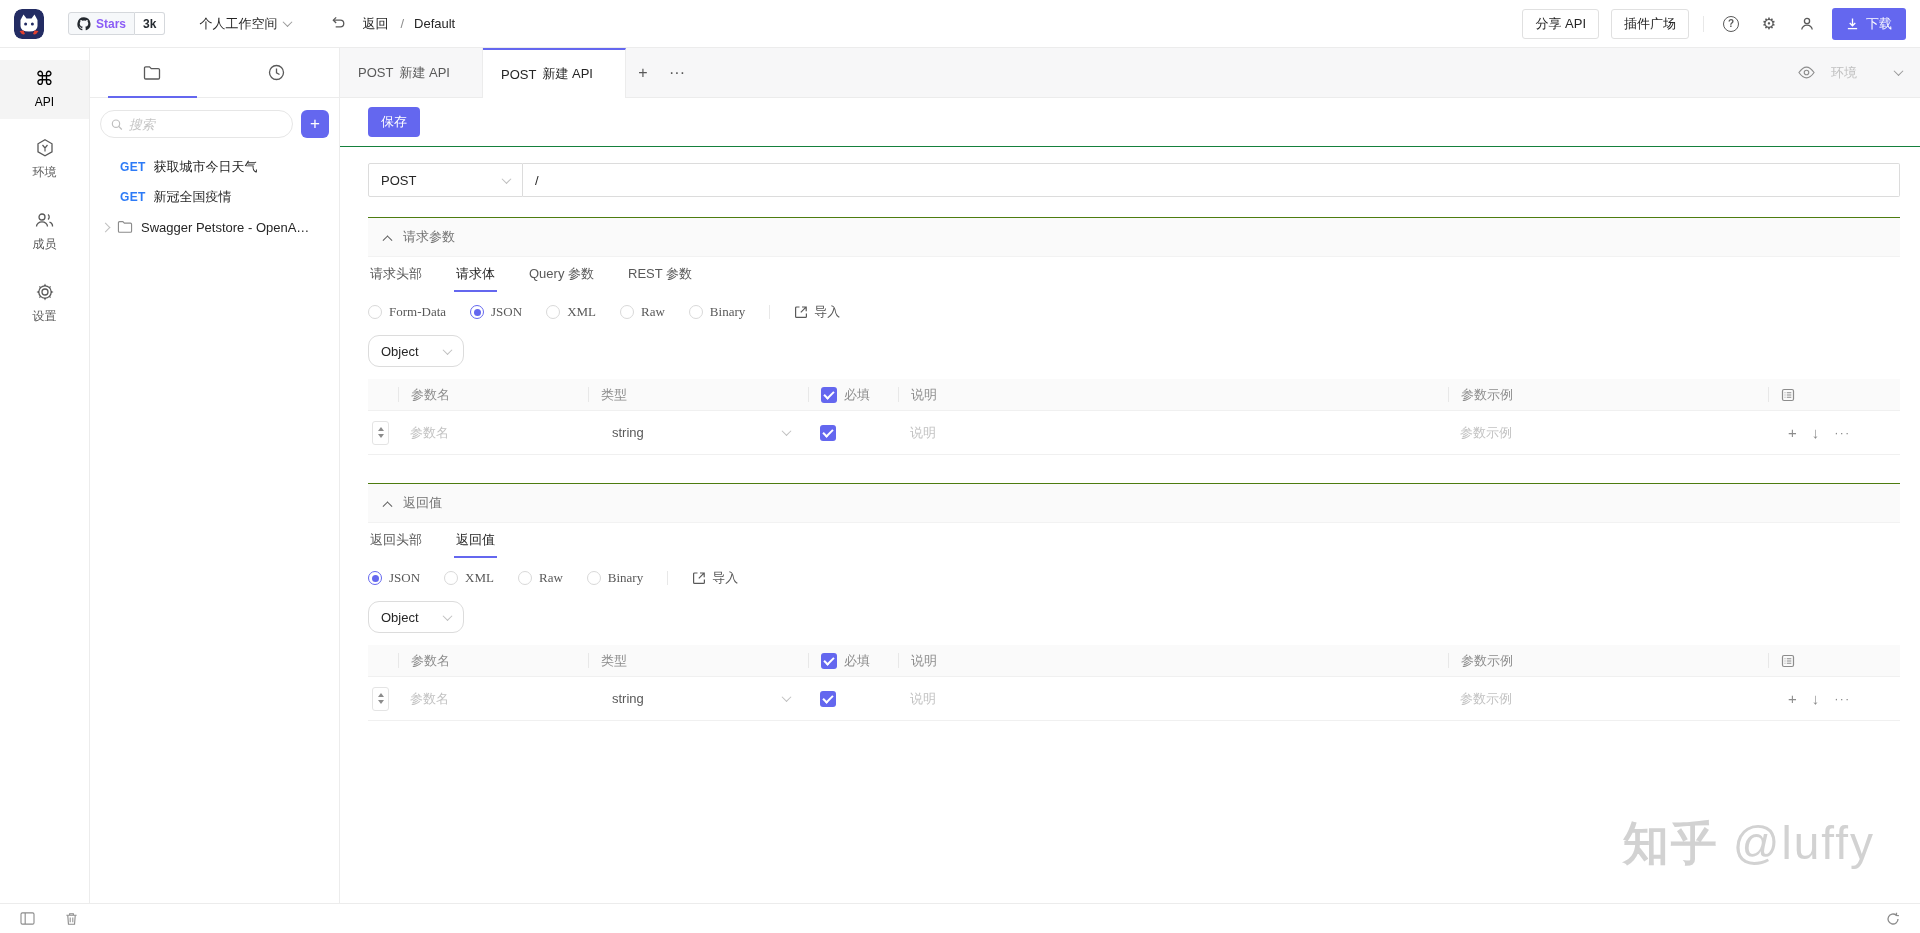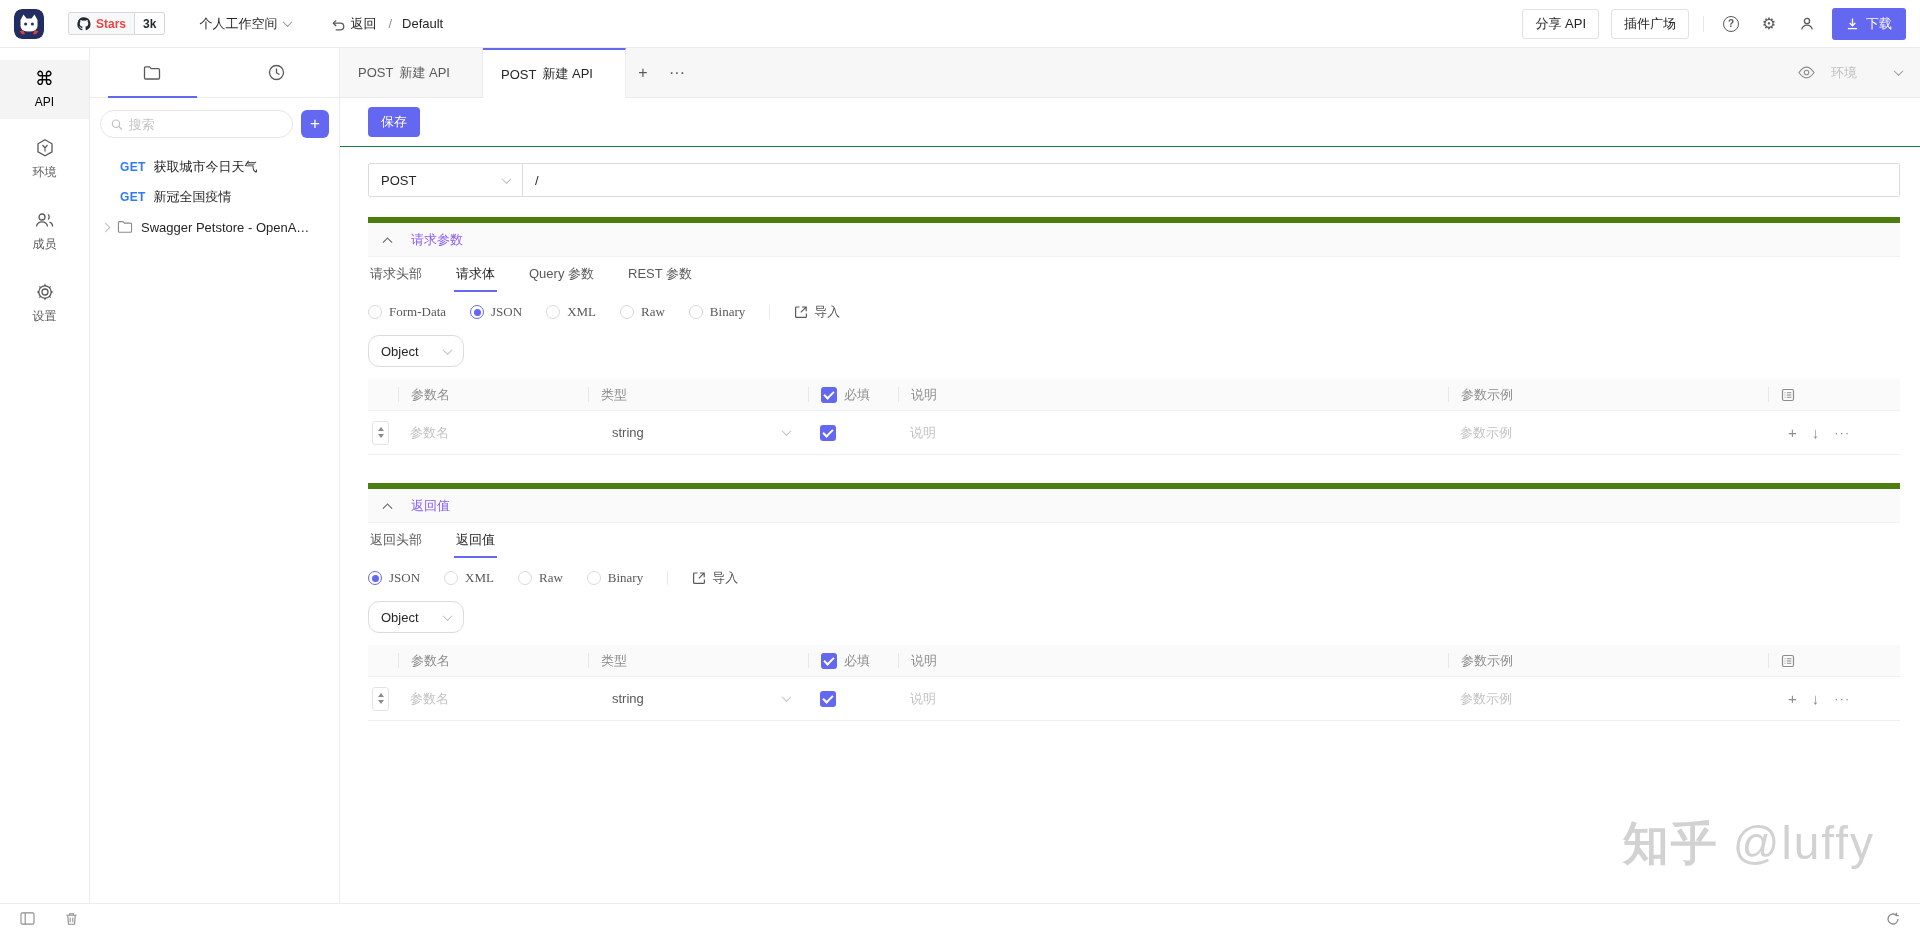--- a/index.html
+++ b/index.html
@@ -3,24 +3,24 @@
 <meta charset="utf-8">
 <style>
   * { margin:0; padding:0; box-sizing:border-box; }
   html,body { width:1920px; height:933px; overflow:hidden; background:#fff;
     font-family:"Liberation Sans","DejaVu Sans",sans-serif; color:#262626; }
 
   
   .topbar { height:48px; border-bottom:1px solid #ececec; display:flex; align-items:center; padding:0 14px; background:#fff; }
   .logo { width:30px; height:30px; border-radius:8px; overflow:hidden; flex:none; }
   .stars-badge { display:flex; margin-left:24px; font-size:12px; height:23px; }
-  .stars-left { display:flex; align-items:center; gap:5px; padding:0 8px; border:1px solid #d5d8dc; border-radius:3px 0 0 3px; background:#f6f8fa; color:#ef4444; font-weight:bold; }
+  .stars-left { display:flex; align-items:center; gap:5px; padding:0 8px; border:1px solid #d5d8dc; border-radius:3px 0 0 3px; background:#f6f8fa; color:#8b5cf6; font-weight:bold; }
   .stars-right { display:flex; align-items:center; padding:0 8px; border:1px solid #d5d8dc; border-left:none; border-radius:0 3px 3px 0; background:#fff; color:#24292f; font-weight:bold; }
   .workspace { margin-left:34px; font-size:13px; display:flex; align-items:center; gap:7px; cursor:pointer; }
-  .back-group { margin-left:40px; display:flex; align-items:flex-end; gap:4px; font-size:13px; cursor:pointer; }
+  .back-group { margin-left:40px; display:flex; align-items:flex-start; gap:16px; font-size:13px; cursor:pointer; }
   .crumb-sep { color:#8c8c8c; margin-left:12px; font-size:13px; }
   .crumb-proj { margin-left:10px; font-size:13px; }
   .topbar-right { margin-left:auto; display:flex; align-items:center; gap:12px; }
   .tb-btn { height:30px; padding:0 12px; border:1px solid #e0e0e0; border-radius:3px; background:#fff; font-size:13px; color:#262626; display:flex; align-items:center; cursor:pointer; }
   .tb-sep { width:1px; height:16px; background:#e8e8e8; margin:0 2px; }
   .icon-btn { width:26px; height:26px; display:flex; align-items:center; justify-content:center; cursor:pointer; }
   .help-circle { width:16px; height:16px; border:1.3px solid #595959; border-radius:50%; font-size:10px; color:#595959; display:flex; align-items:center; justify-content:center; font-weight:bold; }
   .gear-glyph::after { content:"⚙"; font-size:16px; color:#595959; }
   .download-btn { height:32px; padding:0 14px; border-radius:3px; background:#6467ef; color:#fff; font-size:13px; display:flex; align-items:center; gap:7px; cursor:pointer; border:none; }
 
@@ -38,21 +38,21 @@
   .rail-item.active { background:#f4f4f4; color:#000000; }
   .rail-item + .rail-item { margin-top:10px; }
   .api-glyph::after { content:"⌘"; font-size:19px; line-height:20px; }
 
   .sidebar { width:250px; border-right:1px solid #ececec; flex:none; display:flex; flex-direction:column; }
   .side-tabs { height:50px; border-bottom:1px solid #ececec; display:flex; }
   .side-tab { flex:1; display:flex; align-items:center; justify-content:center; position:relative; cursor:pointer; }
   .side-tab.active::after { content:""; position:absolute; left:18px; right:18px; bottom:-1px; height:2px; background:#6467ef; }
   .search-row { display:flex; align-items:center; gap:8px; padding:12px 10px 10px 10px; }
   .search-box { flex:1; height:28px; border:1px solid #e6e6e6; border-radius:15px; display:flex; align-items:center; gap:6px; padding:0 10px; }
-  .search-box input { border:none; outline:none; width:100%; font-size:13px; font-family:inherit; color:#14532d; }
+  .search-box input { border:none; outline:none; width:100%; font-size:13px; font-family:inherit; color:#14532d;font-style:italic; }
   .search-box input::placeholder { color:#c4c4c4; }
   .add-btn { width:28px; height:28px; border-radius:6px; background:#6467ef; color:#fff; font-size:17px; display:flex; align-items:center; justify-content:center; cursor:pointer; flex:none; }
   .tree { padding-top:4px; font-size:13px; }
   .tree-item { height:30px; display:flex; align-items:center; gap:8px; padding-left:30px; cursor:pointer; }
   .tree-item.folder { padding-left:12px; }
   .method-get { color:#2d7bf7; font-weight:bold; font-size:12px; letter-spacing:.3px; }
   .tree-name { color:#262626; white-space:nowrap; overflow:hidden; text-overflow:ellipsis; max-width:170px; }
 
   .main { flex:1; display:flex; flex-direction:column; min-width:0; }
   .tabbar { height:50px; background:#f7f7f8; border-bottom:1px solid #ececec; display:flex; align-items:stretch; }
@@ -66,21 +66,21 @@
   .content { flex:1; position:relative; background:#fff; overflow:hidden; }
   .save-row { height:49px; border-bottom:1px solid #15803d; display:flex; align-items:center; padding-left:28px; }
   .save-btn { background:#6467ef; color:#fff; border:none; border-radius:4px; height:30px; padding:0 13px; font-size:13px; cursor:pointer; font-family:inherit; }
   .pad { padding:0 20px 0 28px; }
   .url-row { margin-top:16px; display:flex; }
   .select { border:1px solid #dcdcdc; height:34px; display:flex; align-items:center; justify-content:space-between; padding:0 12px; font-size:13px; color:#262626; cursor:pointer; background:#fff; }
   .method-select { width:155px; border-radius:2px 0 0 2px; }
   .url-input { flex:1; height:34px; border:1px solid #dcdcdc; border-left:none; border-radius:0 2px 2px 0; padding:0 12px; font-size:13px; font-family:inherit; color:#262626; outline:none; }
   .group-row { margin-top:16px; display:flex; }
   .group-select { width:272px; border-radius:2px 0 0 2px; color:#595959; }
-  .section-bar { margin-top:20px; height:40px; background:#fafafa; border-top:6px solid #4d7c0f; border-bottom:1px solid #f2f2f2; display:flex; align-items:center; gap:20px; padding-left:16px; font-size:13px; color:#8b5cf6; }
+  .section-bar { margin-top:20px; height:40px; background:#fafafa; border-top:1px solid #4d7c0f; border-bottom:1px solid #f2f2f2; display:flex; align-items:center; gap:12px; padding-left:16px; font-size:13px; color:#737373; }
   .sub-tabs { display:flex; gap:30px; margin-top:1px; font-size:13px; height:32px; align-items:center; }
   .sub-tab { color:#595959; cursor:pointer; position:relative; padding:6px 2px; }
   .sub-tab.active { color:#262626; }
   .sub-tab.active::after { content:""; position:absolute; left:0; right:0; bottom:-3px; height:2px; background:#6467ef; }
   .radio-row { margin-top:13px; display:flex; align-items:center; gap:24px; font-size:13px; color:#595959; }
   .radio-opt { display:flex; align-items:center; gap:7px; cursor:pointer;font-family:Liberation Serif, serif; }
   .radio { width:14px; height:14px; border:1px solid #d9d9d9; border-radius:50%; position:relative; flex:none; }
   .radio.checked { border-color:#6467ef; }
   .radio.checked::after { content:""; position:absolute; inset:2.5px; border-radius:50%; background:#6467ef; }
   .v-sep { width:1px; height:14px; background:#e8e8e8; }

